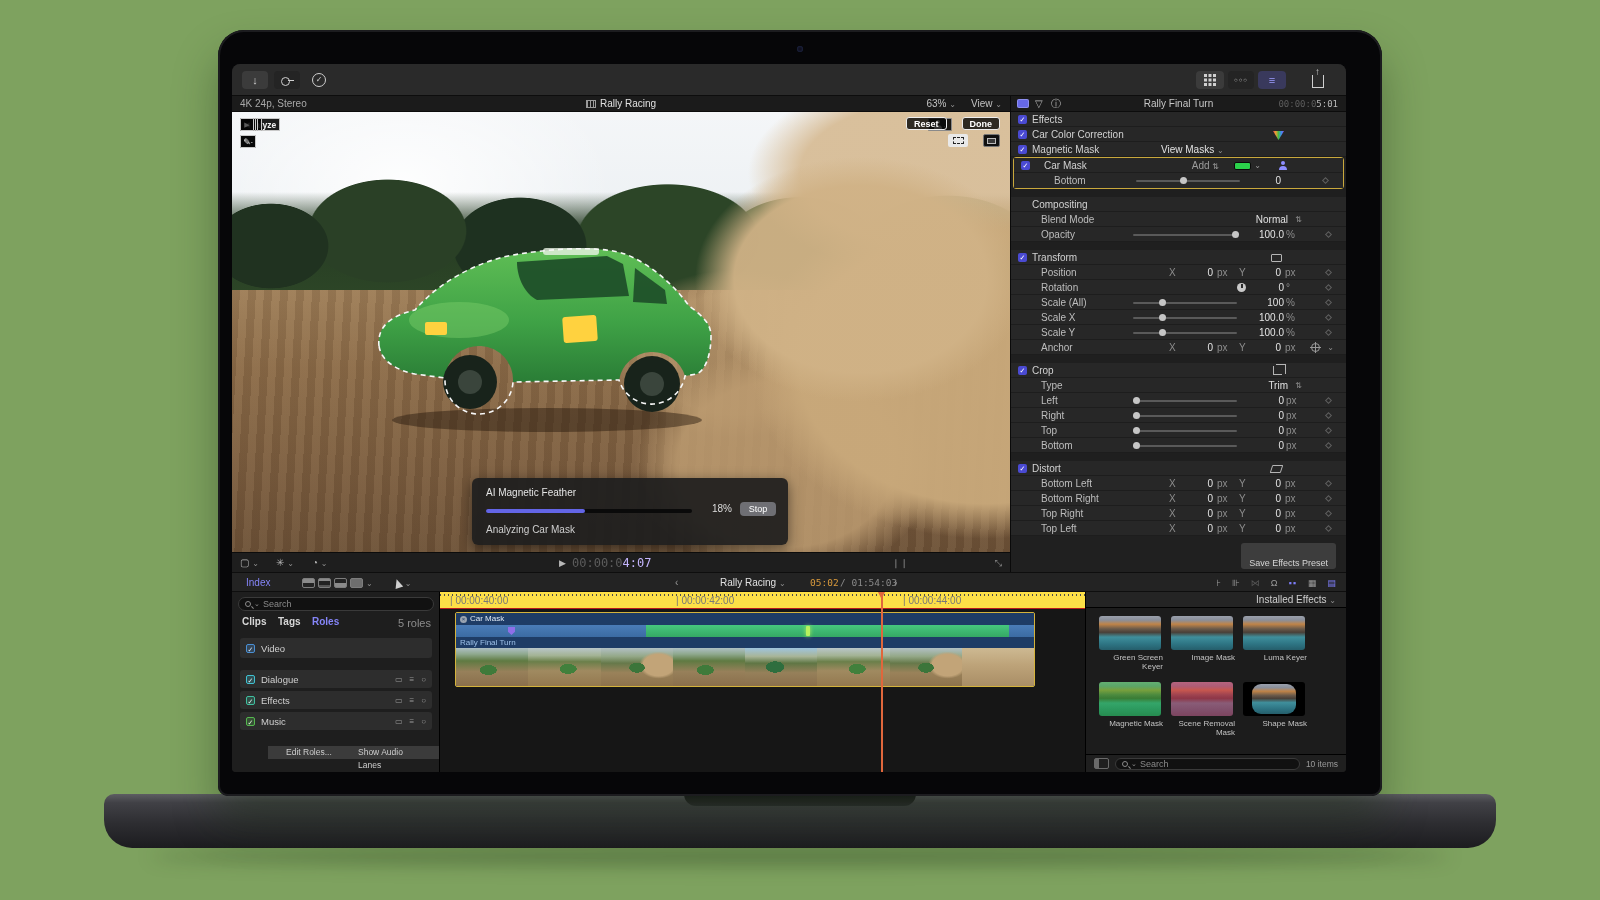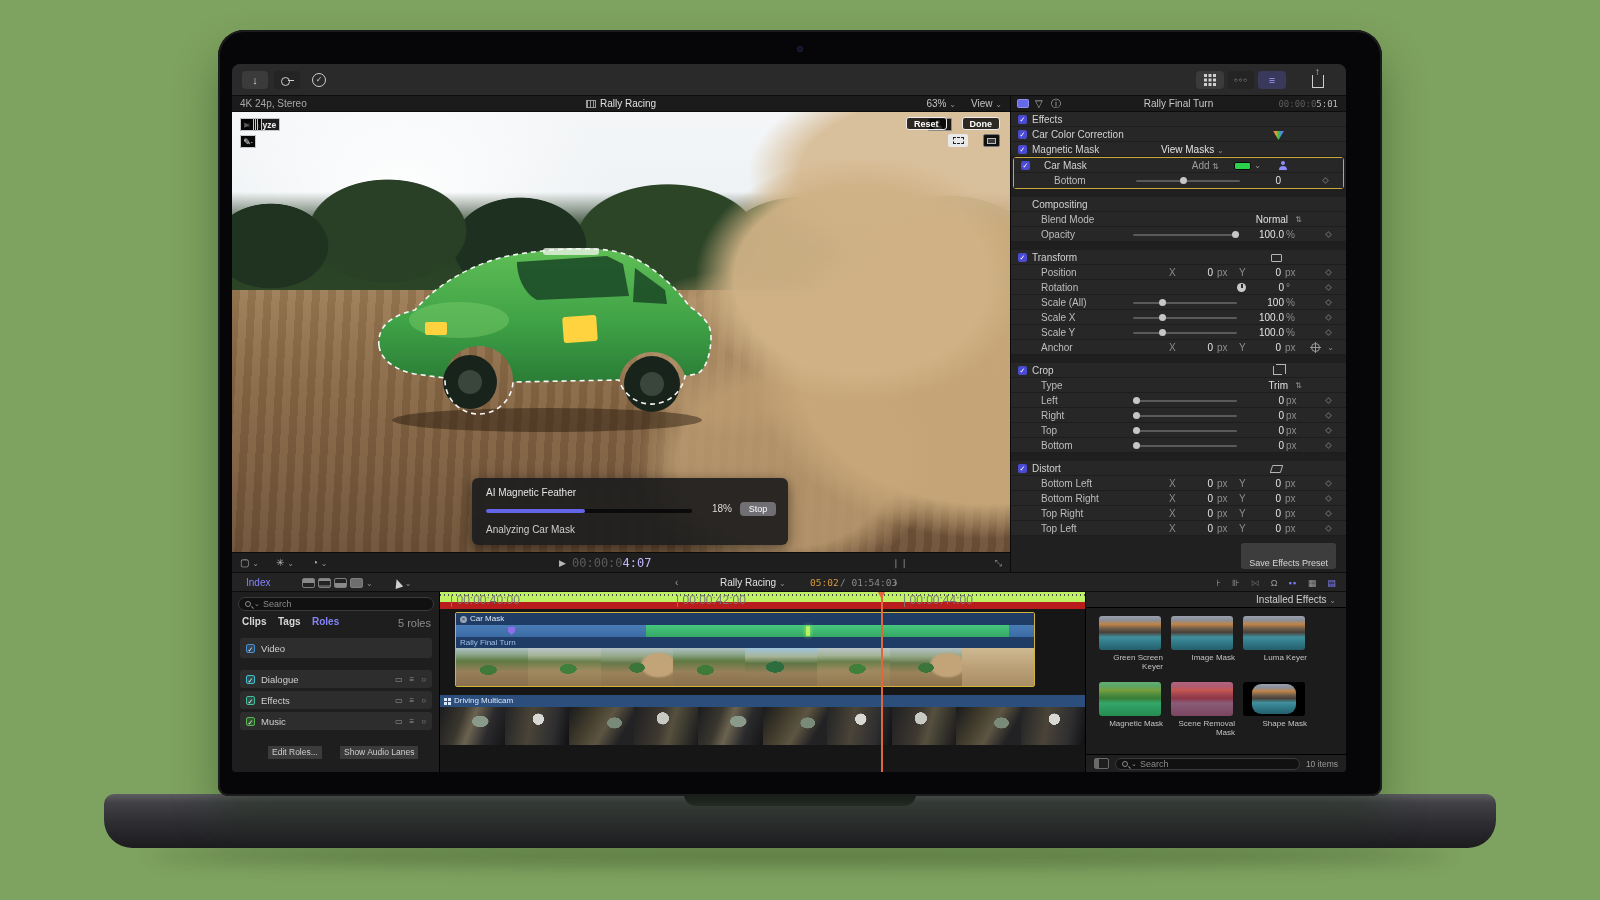--- a/index.html
+++ b/index.html
@@ -136,23 +136,23 @@
   .mag{width:6px;height:6px;border:1px solid #8a8a8a;border-radius:50%;position:relative;flex:none}
   .mag::after{content:"";position:absolute;left:5px;top:5px;width:3px;height:1px;background:#8a8a8a;transform:rotate(45deg)}
   .rolerow{position:absolute;left:8px;width:192px;background:#2d2d2d;border-radius:3px;display:flex;align-items:center;gap:6px;padding:0 6px;font-size:9.5px;color:#d0d0d0}
   .rcb{width:9px;height:9px;border-radius:2px;font-size:7px;line-height:9px;text-align:center;flex:none}
   .rcb::before{content:"✓"}
   .rc-video{border:1px solid #4a8fd4;color:#cfe2f5;background:rgba(74,143,212,.25)}
   .rc-dialogue{border:1px solid #3fc1d1;color:#d6f4f8;background:rgba(63,193,209,.22)}
   .rc-effects{border:1px solid #3fbf9f;color:#d8f5ec;background:rgba(63,191,159,.22)}
   .rc-music{border:1px solid #55b84f;color:#def5dc;background:rgba(85,184,79,.25)}
   .rico{margin-left:auto;display:flex;gap:7px;color:#9a9a9a;font-size:8px}
-  .smallbtn{position:absolute;height:13px;background:#3b3b3b;border-radius:0;color:#cecece;font-size:8.5px;line-height:13px;padding:0 4px;bottom:13px}
+  .smallbtn{position:absolute;height:13px;background:#3b3b3b;border-radius:0;color:#cecece;font-size:8.5px;line-height:13px;padding:0 18px;bottom:13px}
   .tlarea{position:absolute;left:208px;top:528px;width:645px;height:180px;background:#161616;overflow:hidden}
-  .ruler{position:absolute;left:0;top:0;right:0;height:17px;background:#bef264;border-bottom:7px solid #b91c1c;color:#787878;font-size:12px;line-height:17px}
+  .ruler{position:absolute;left:0;top:0;right:0;height:17px;background:#fde047;border-bottom:1px solid #b91c1c;color:#787878;font-size:10px;line-height:17px}
   .ruler::before{content:"";position:absolute;left:0;right:0;top:2px;height:2px;
     background:repeating-linear-gradient(90deg,#4e4e4e 0 1px,transparent 1px 4px)}
   .rlab{position:absolute;top:0}
   .playhead{position:absolute;left:441px;top:0;width:1.5px;height:180px;background:#e0673c;z-index:5}
   .playhead::before{content:"";position:absolute;left:-3px;top:0;width:7px;height:7px;background:#e0673c;clip-path:polygon(0 0,100% 0,50% 100%)}
   .cmgroup{position:absolute;left:15px;top:20px;width:580px;height:75px;border:1.5px solid #d4b33c;border-radius:2px;background:#1e3c66;overflow:hidden}
   .cmtitle{height:12px;background:#1e3c66;color:#dfe9f5;font-size:8px;line-height:12px;padding-left:4px;display:flex;align-items:center;gap:3px}
   .xcirc{width:7px;height:7px;border-radius:50%;background:#9aa4b2;color:#1e3c66;font-size:6px;line-height:7px;text-align:center;flex:none}
   .maskbar{position:relative;height:12px;background:linear-gradient(180deg,#4a7cb8,#3b6ba3)}
   .mseg{position:absolute;left:190px;top:0;width:363px;height:12px;background:linear-gradient(180deg,#46c77e,#35a864)}
@@ -642,38 +642,20 @@
           <i class="rt2"></i>
           <i class="rt3"></i>
           <i class="rt1"></i>
           <i class="rt4"></i>
           <i class="rt2"></i>
           <i class="rt3"></i>
           <i class="rtd"></i>
       </div>
     </div>
 
-    <div class="mcam">
-      <div class="mchead">
-        <span class="gridic"></span>
-        <span>Driving Multicam</span>
-      </div>
-      <div class="thumbs">
-        <i class="ck1"></i>
-          <i class="ck2"></i>
-          <i class="ck3"></i>
-          <i class="ck4"></i>
-          <i class="ck1"></i>
-          <i class="ck3"></i>
-          <i class="ck2"></i>
-          <i class="ck4"></i>
-          <i class="ck3"></i>
-          <i class="ck2"></i>
-      </div>
-    </div>
   </div>
 
   <div class="fxp">
     <div class="fxhead"><span>Installed Effects</span> <span class="chev">⌄</span></div>
 
     <div class="fxcell" style="left:13px;top: 24px">
       <div class="fxt"></div>
       <div class="fxlab">Green Screen Keyer</div>
     </div>
     <div class="fxcell" style="left:85px;top:24px">

